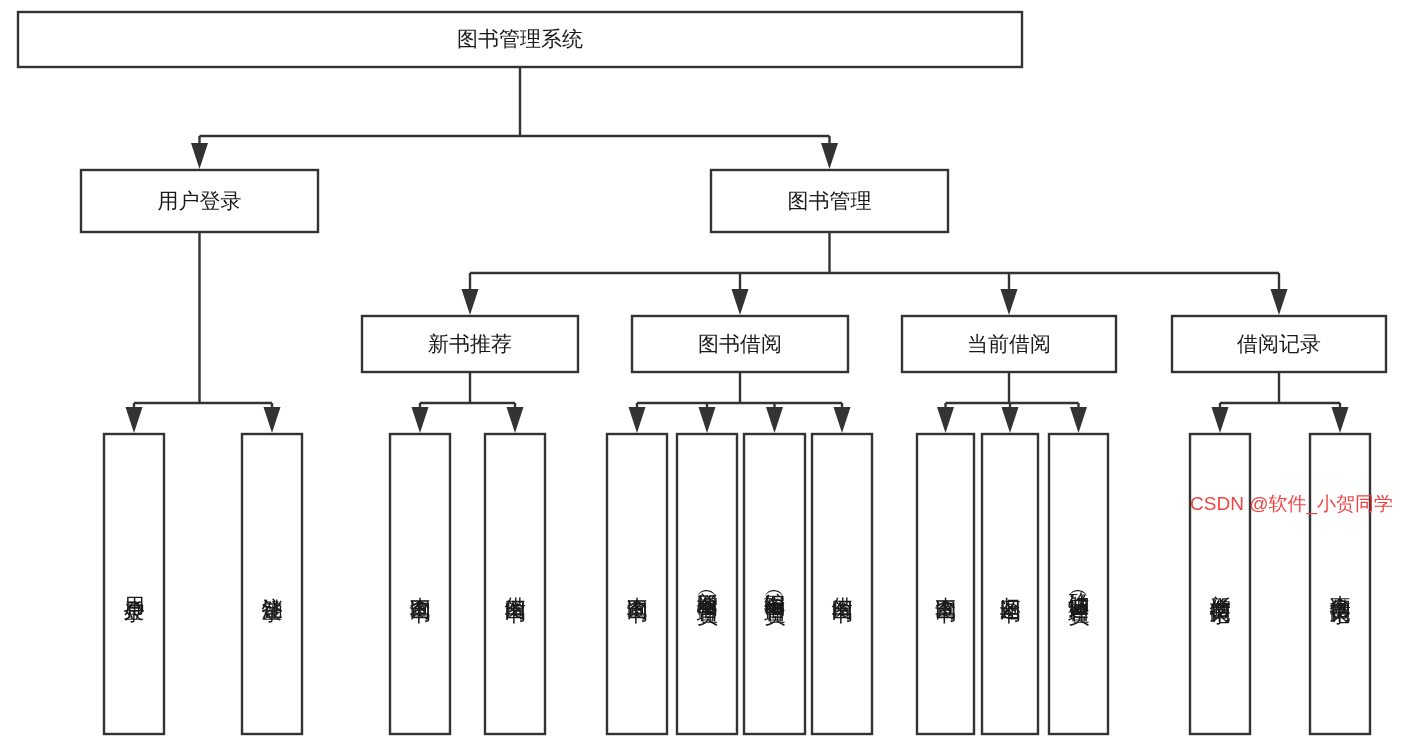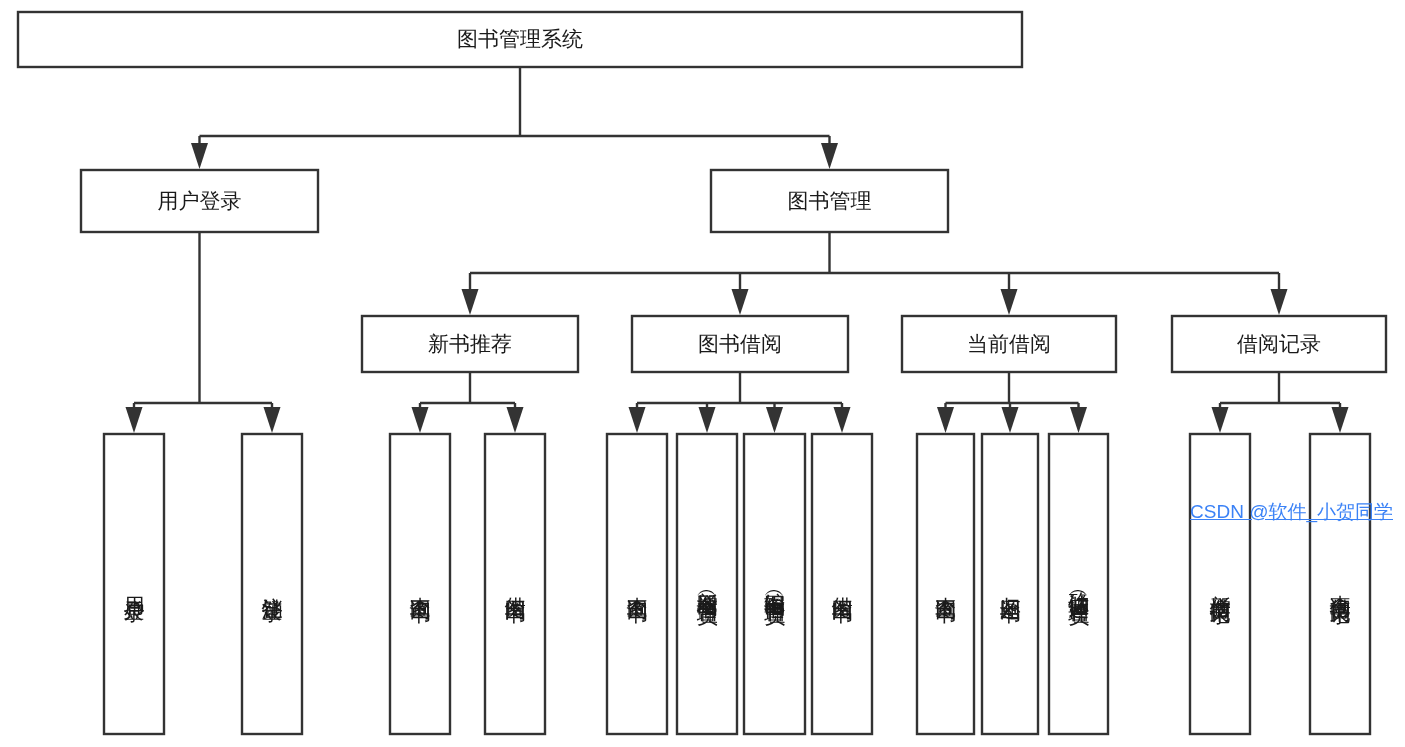--- a/index.html
+++ b/index.html
@@ -63,27 +63,26 @@
     display: flex;
     align-items: center;
     justify-content: center;
     text-align: center;
     box-sizing: border-box;
     pointer-events: none;
   }
   .watermark {
     position: absolute;
     right: 12px;
-    bottom: 4px;
+    bottom: 12px;
     font-family: "Liberation Sans", "DejaVu Sans", sans-serif;
     font-size: 19px;
-    color: #3b82f6;
+    color: #ef4444;
     white-space: nowrap;
     user-select: none;
-    text-decoration: underline;
   }
 </style>
 </head>
 <body>
 
 <div id="diagram-root">
   <svg class="diagram-canvas" id="diagram-svg" viewBox="0 0 1405 747" xmlns="http://www.w3.org/2000/svg">
       <g>
         <g>
           <path d="M 520 67 L 520 136" class="connector"></path>

